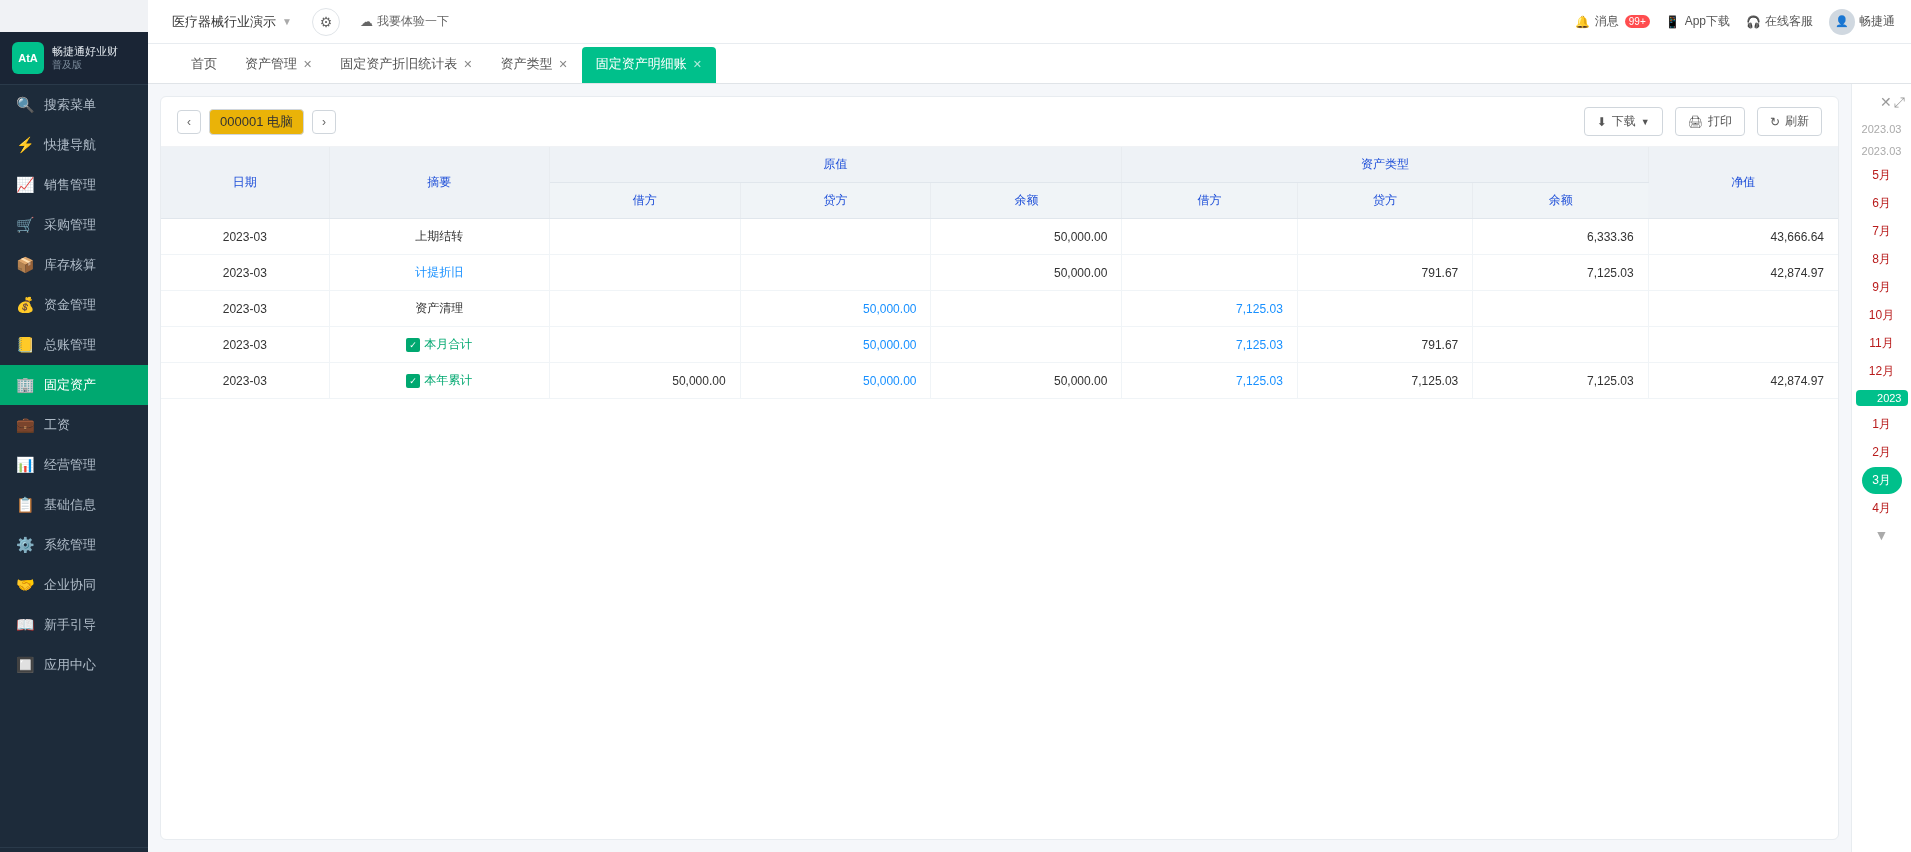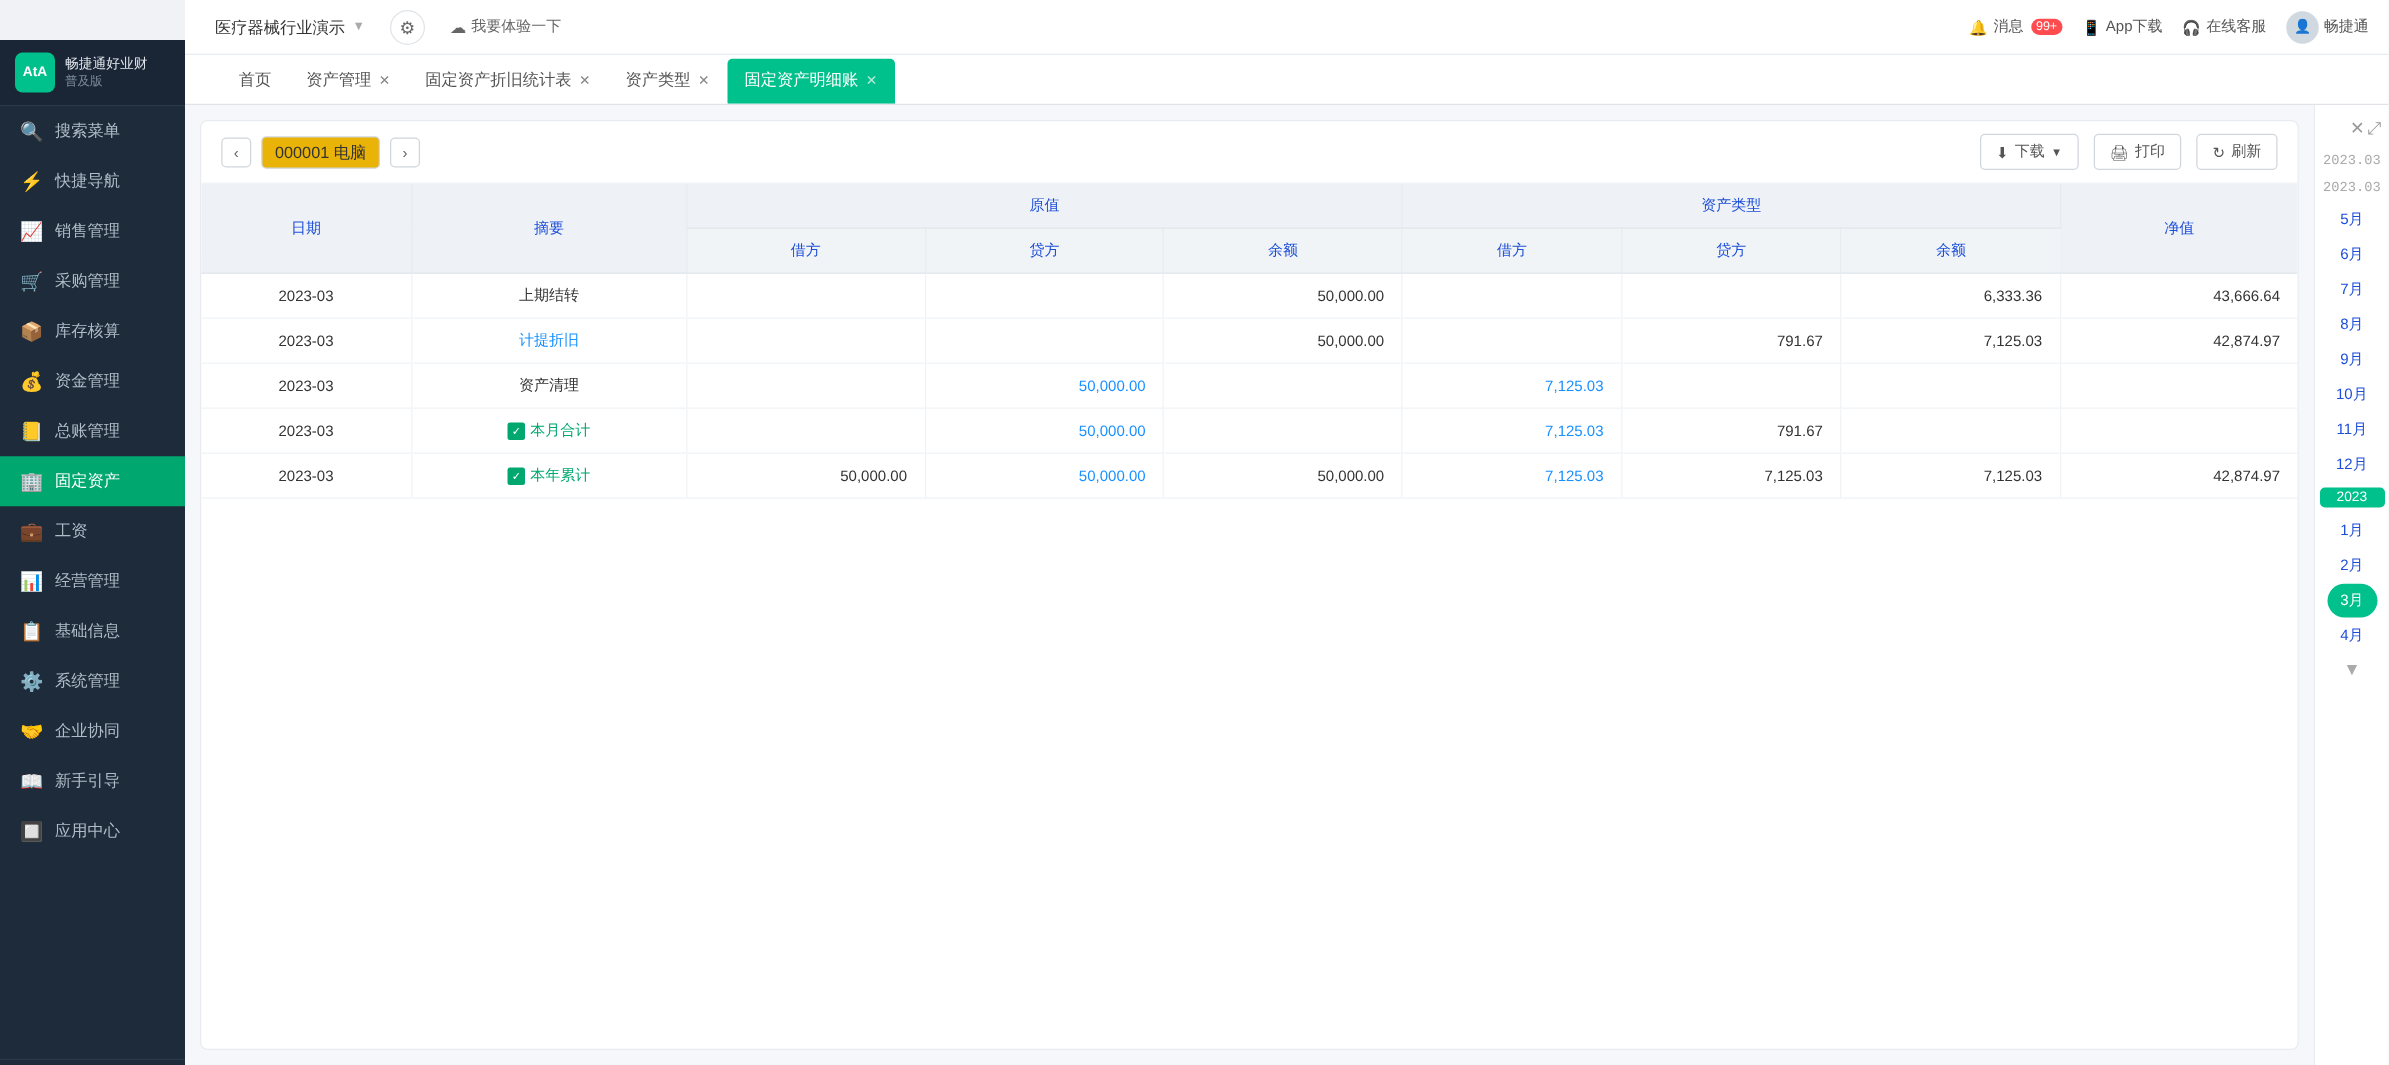--- a/index.html
+++ b/index.html
@@ -253,28 +253,27 @@
       margin-bottom: 4px;
     }
     .timeline-close-btn { cursor: pointer; color: #999; font-size: 14px; }
     .timeline-year {
       font-size: 11px;
       color: #aaa;
       margin: 4px 0 2px;
       text-align: center;
       width: 100%;
       padding: 2px 0;
-      font-family: Liberation Mono, monospace;
     }
     .timeline-month {
       width: 40px;
       padding: 5px 4px;
       text-align: center;
       font-size: 12px;
-      color: #1d4ed8;
+      color: #b91c1c;
       cursor: pointer;
       border-radius: 4px;
       margin: 1px 0;
     }
     .timeline-month.active {
       background: #00c08b;
       color: white;
       border-radius: 14px;
     }
     .timeline-arrow {
@@ -543,21 +542,21 @@
       <div id="timeline-months-before">
           <div class="timeline-month">5月</div>
           <div class="timeline-month">6月</div>
           <div class="timeline-month">7月</div>
           <div class="timeline-month">8月</div>
           <div class="timeline-month">9月</div>
           <div class="timeline-month">10月</div>
           <div class="timeline-month">11月</div>
           <div class="timeline-month">12月</div>
         </div>
-      <div style="background:#00c08b; color:white; border-radius:4px; font-size:11px; padding:2px 6px; margin:4px 0; text-align:center; width:52px;">2023</div>
+      <div style="background:#00c08b; color:white; border-radius:4px; font-size:11px; padding:2px 6px; margin:4px 0; text-align:right; width:52px;">2023</div>
       <div id="timeline-months-current">
           <div class="timeline-month">1月</div>
           <div class="timeline-month">2月</div>
           <div class="timeline-month active">3月</div>
           <div class="timeline-month">4月</div>
         </div>
       <div class="timeline-arrow">▼</div>
     </div>
   </div>
 </div>

